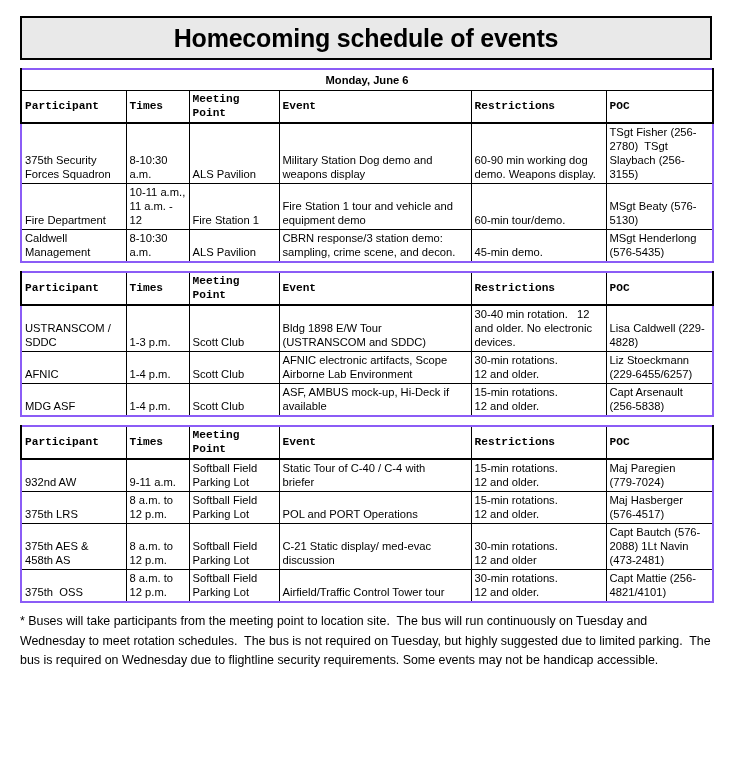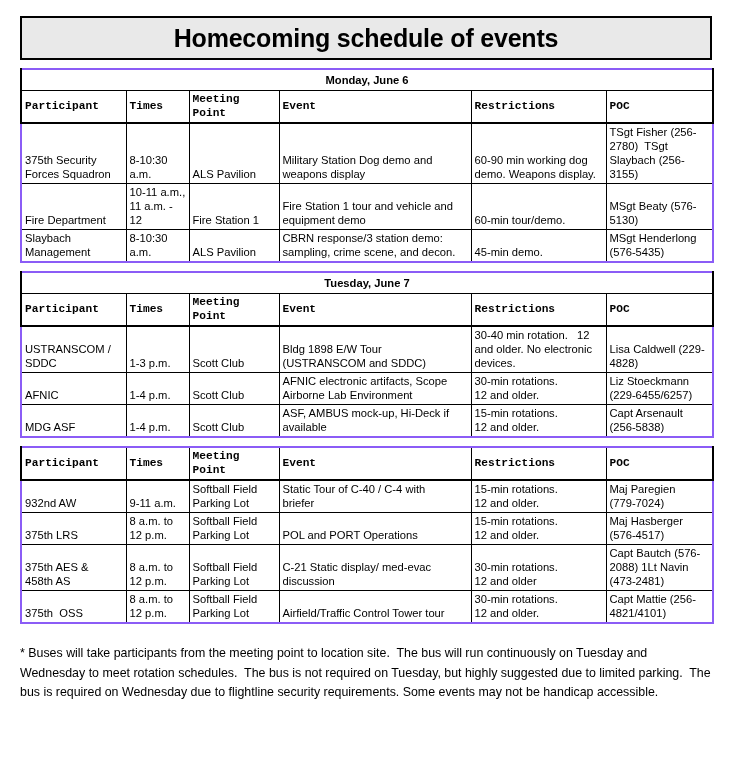--- a/index.html
+++ b/index.html
@@ -86,21 +86,21 @@
   
   col.c-participant { width: 105px; }
   col.c-times       { width: 63px;  }
   col.c-meeting     { width: 90px;  }
   col.c-event       { width: 192px; }
   col.c-restrict    { width: 135px; }
   col.c-poc         { width: 107px; }
 
   
   .footnote {
-    margin-top: 20px;
+    margin-top: 9px;
     width: 692px;
     font-size: 12.4px;
     line-height: 19.5px;
     white-space: pre-wrap;
     font-family: "Liberation Sans", sans-serif;
   }
 </style>
 </head>
 <body>
 
@@ -152,21 +152,21 @@
             <td class="small-cell">10-11 a.m.,
 11 a.m. - 12</td>
             <td class="">Fire Station 1</td>
             <td class="">Fire Station 1 tour and vehicle and
 equipment demo</td>
             <td class="">60-min tour/demo.</td>
             <td class="edge-r">MSgt Beaty (576-
 5130)</td>
           </tr>
           <tr>
-            <td class="edge-l">Slaybach
+            <td class="edge-l">Caldwell
 Management</td>
             <td class="">8-10:30
 a.m.</td>
             <td class="">ALS Pavilion</td>
             <td class="">CBRN response/3 station demo:
 sampling, crime scene, and decon.</td>
             <td class="">45-min demo.</td>
             <td class="edge-r">MSgt Henderlong
 (576-5435)</td>
           </tr>
@@ -175,23 +175,20 @@
       <table class="sched">
         <colgroup>
           <col class="c-participant">
           <col class="c-times">
           <col class="c-meeting">
           <col class="c-event">
           <col class="c-restrict">
           <col class="c-poc">
         </colgroup>
         <tbody>
-          <tr>
-            <td class="day-head" colspan="6">Tuesday, June 7</td>
-          </tr>
           <tr>
             <td class="col-head edge-l">Participant</td>
             <td class="col-head">Times</td>
             <td class="col-head">Meeting Point</td>
             <td class="col-head">Event</td>
             <td class="col-head">Restrictions</td>
             <td class="col-head edge-r">POC</td>
           </tr>
           <tr class="first-body">
             <td class="edge-l">USTRANSCOM /

